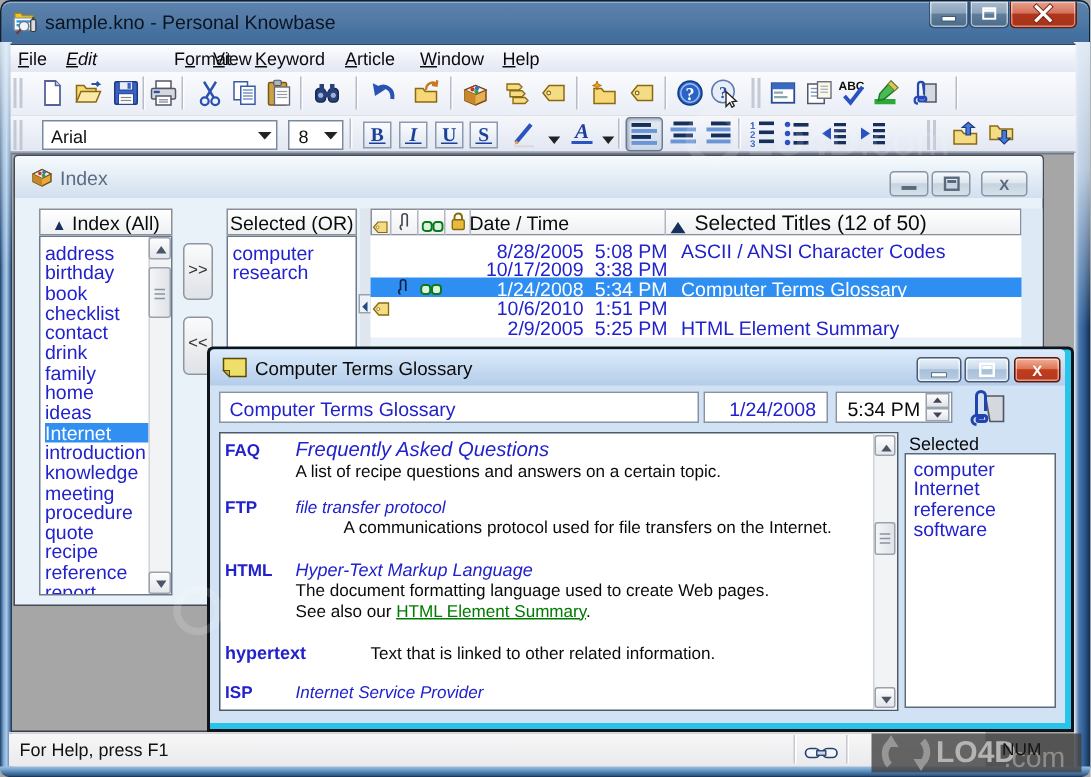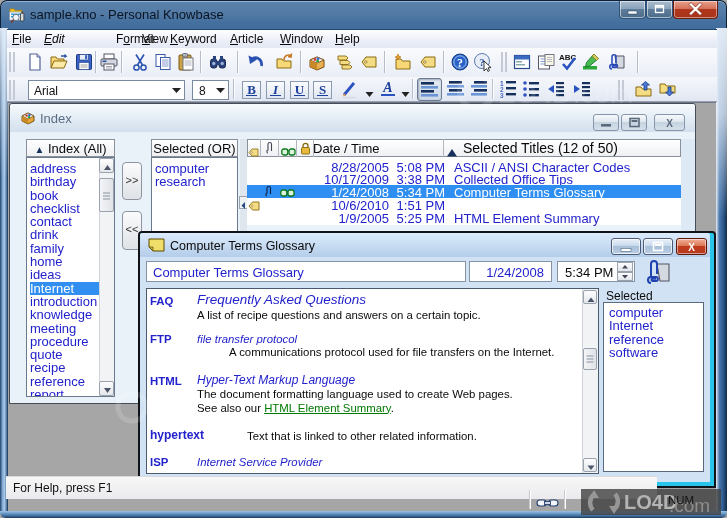--- a/index.html
+++ b/index.html
@@ -16,21 +16,21 @@
 .menuitem{top:32px;font-size:12px;color:#0a0a0a;}
 .menuitem u{text-decoration:underline;}
 #toolbar1{left:7px;top:48px;width:710px;height:29px;background:linear-gradient(180deg,#fafbfd,#e9edf6);}
 #toolbar2{left:7px;top:77px;width:710px;height:25px;background:linear-gradient(180deg,#f5f7fb,#e2e7f2);border-bottom:1px solid #97a0af;}
 .tsep{top:51px;width:2px;height:22px;border-left:1px solid #b6bcc9;border-right:1px solid #fbfcfe;}
 .tsep2{top:79px;width:2px;height:20px;border-left:1px solid #b6bcc9;border-right:1px solid #fbfcfe;}
 .grip{top:4px;width:6px;height:20px;border-left:2px solid #c3cad6;border-right:2px solid #c3cad6;}
 .ticon{top:52px;width:20px;height:20px;}
 .ticon2{top:79px;width:20px;height:20px;}
 #mdi{left:8px;top:102px;width:708px;height:386px;background:#a6a6a6;border-top:1px solid #6d7787;border-bottom:1px solid #3a3f46;}
-#statusbar{left:6px;top:476px;width:651px;height:23px;background:linear-gradient(180deg,#f7f7f7,#eaeaee);border-top:1px solid #d8dadf;font-size:12px;color:#111;}
+#statusbar{left:6px;top:488px;width:651px;height:23px;background:linear-gradient(180deg,#f7f7f7,#eaeaee);border-top:1px solid #d8dadf;font-size:12px;color:#111;}
 .ssep{top:2px;width:2px;height:19px;border-left:1px solid #c6c8cd;border-right:1px solid #ffffff;}
 .tabrow{left:247px;width:434px;height:13px;font-size:13px;color:#2222cc;}
 .td{position:absolute;left:52px;width:90px;text-align:right;top:0;}
 .tt{position:absolute;left:128px;width:70px;text-align:right;top:0;}
 .tl{position:absolute;left:207px;top:0;white-space:nowrap;}
 .sb-btn{background:linear-gradient(180deg,#fdfdfe,#e4e7eb);border:1px solid #9aa2ae;border-radius:2px;padding:1px 0 0 1px;}
 .capbtn2{border:1px solid #4a5a74;border-radius:3px;background:linear-gradient(180deg,#e9f1f9,#c8d9ec 45%,#a9c0da 50%,#b9cde2);box-shadow:inset 0 0 0 1px rgba(255,255,255,0.7);}
 .gtext{position:absolute;font-size:11.4px;line-height:13.5px;white-space:nowrap;}
 .term{color:#2222cc;font-weight:bold;}
 .idef{color:#2222cc;font-style:italic;}
@@ -427,21 +427,20 @@
 <div class="abs" style="left:681px;top:139px;width:14px;height:92px;background:#dde9f5;"></div>
 
 <div class="abs tabrow" style="top:159.5px;">
     <span class="td">8/28/2005</span>
     <span class="tt">5:08 PM</span>
     <span class="tl">ASCII / ANSI Character Codes</span>
   </div>
 <div class="abs tabrow" style="top:172.4px;">
     <span class="td">10/17/2009</span>
     <span class="tt">3:38 PM</span>
-    <span class="tl">Collected Office Tips</span>
   </div>
 <div class="abs tabrow" style="top:185.3px;left:247px;width:434px;height:13px;background:#2e8ef2;color:#fff;">
     <span class="td" style="color:#fff;">1/24/2008</span>
     <span class="tt" style="color:#fff;">5:34 PM</span>
     <span class="tl" style="color:#fff;">Computer Terms Glossary</span>
 <span style="position:absolute;left:17px;top:0px;"><svg width="9" height="13">
         <path d="M3 11 C1.5 11 1.5 8 3 8 L3 3 C3 1 6.5 1 6.5 3 L6.5 9" fill="none" stroke="#102040" stroke-width="1.1"></path>
       </svg></span>
 <span style="position:absolute;left:33px;top:1px;"><svg width="15" height="10">
         <rect x="0.8" y="2" width="6" height="6" rx="2" fill="#ddf2dd" stroke="#0a7a1a" stroke-width="1.3"></rect>
@@ -451,21 +450,21 @@
   </div>
 <div class="abs tabrow" style="top:198.2px;">
     <span class="td">10/6/2010</span>
     <span class="tt">1:51 PM</span>
 <span style="position:absolute;left:1px;top:1px;"><svg width="12" height="10">
         <path d="M11 1 L4.5 1 L1 5 L4.5 9 L11 9 Z" fill="#f4dc84" stroke="#8a6a10" stroke-width="0.9"></path>
         <circle cx="4.2" cy="5" r="1" fill="#fff" stroke="#8a6a10" stroke-width="0.5"></circle>
       </svg></span>
   </div>
 <div class="abs tabrow" style="top:211.1px;">
-    <span class="td">1/9/2005</span>
+    <span class="td">2/9/2005</span>
     <span class="tt">5:25 PM</span>
     <span class="tl">HTML Element Summary</span>
   </div>
 
 <div class="abs" style="left:138px;top:231px;width:578px;height:257px;background:#101418;border-radius:4px 4px 0 0;"></div>
 <div class="abs" style="left:140px;top:233px;width:574px;height:253px;background:#28c4ea;border-radius:2px 2px 0 0;"></div>
 <div class="abs" style="left:140px;top:233px;width:570px;height:249px;background:#d0e2f3;border-radius:3px 3px 0 0;"></div>
 <div class="abs" style="left:140px;top:233px;width:570px;height:24px;background:linear-gradient(180deg,#dcebfc,#c8dcf2 50%,#b4cdea);border-radius:3px 3px 0 0;"></div>
 <div class="abs" style="left:148px;top:238px;width:17px;height:14px;"><svg width="17" height="14">
       <path d="M1 1 L16 1 L16 13 L5 13 L1 9 Z" fill="#f0de6a" stroke="#5a4a00" stroke-width="1"></path>

